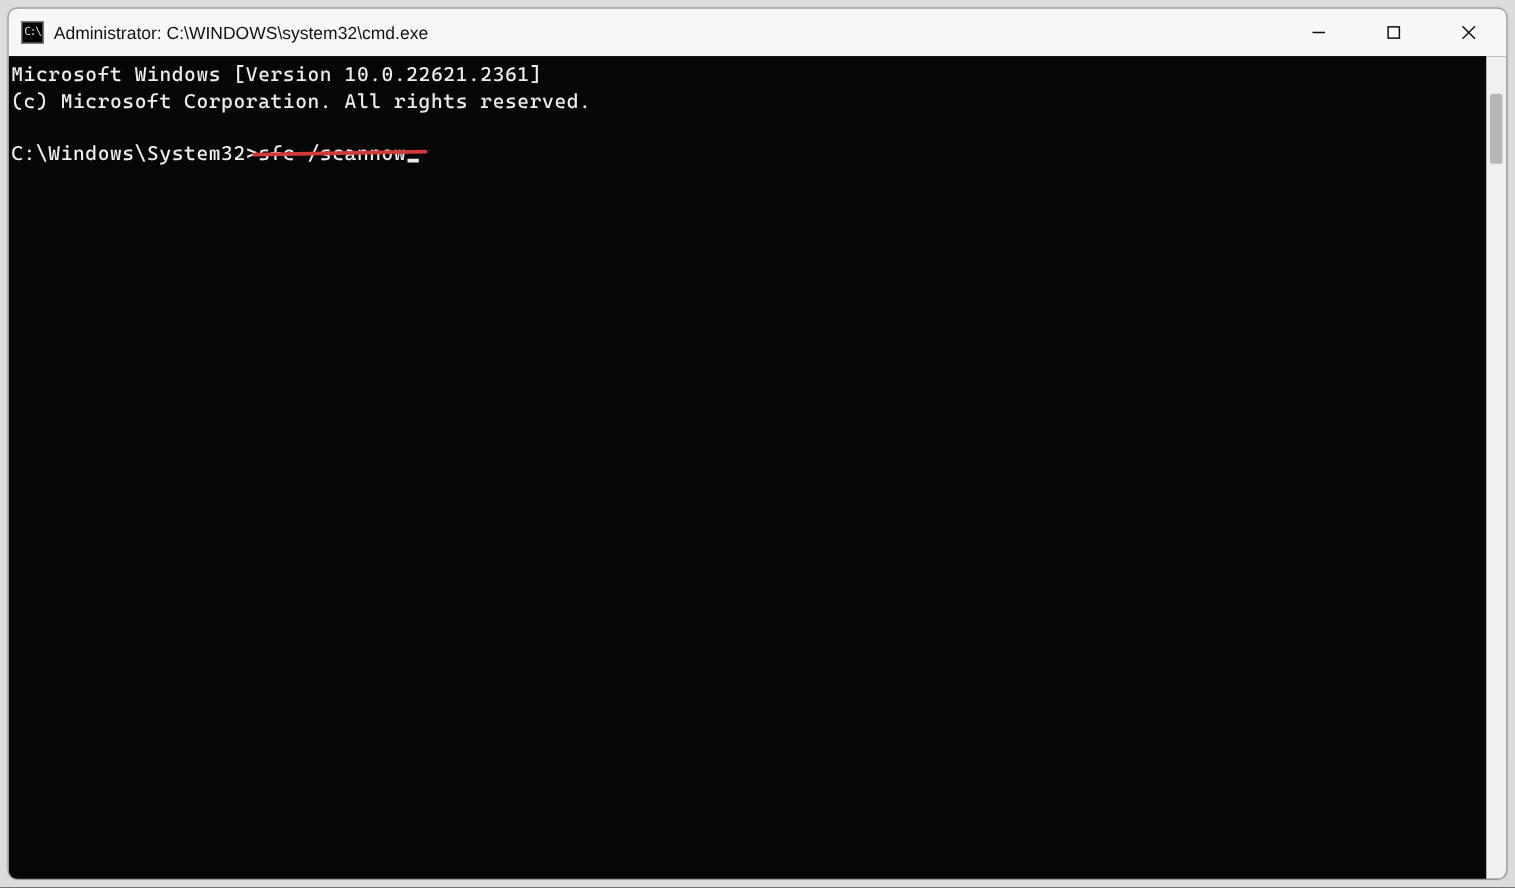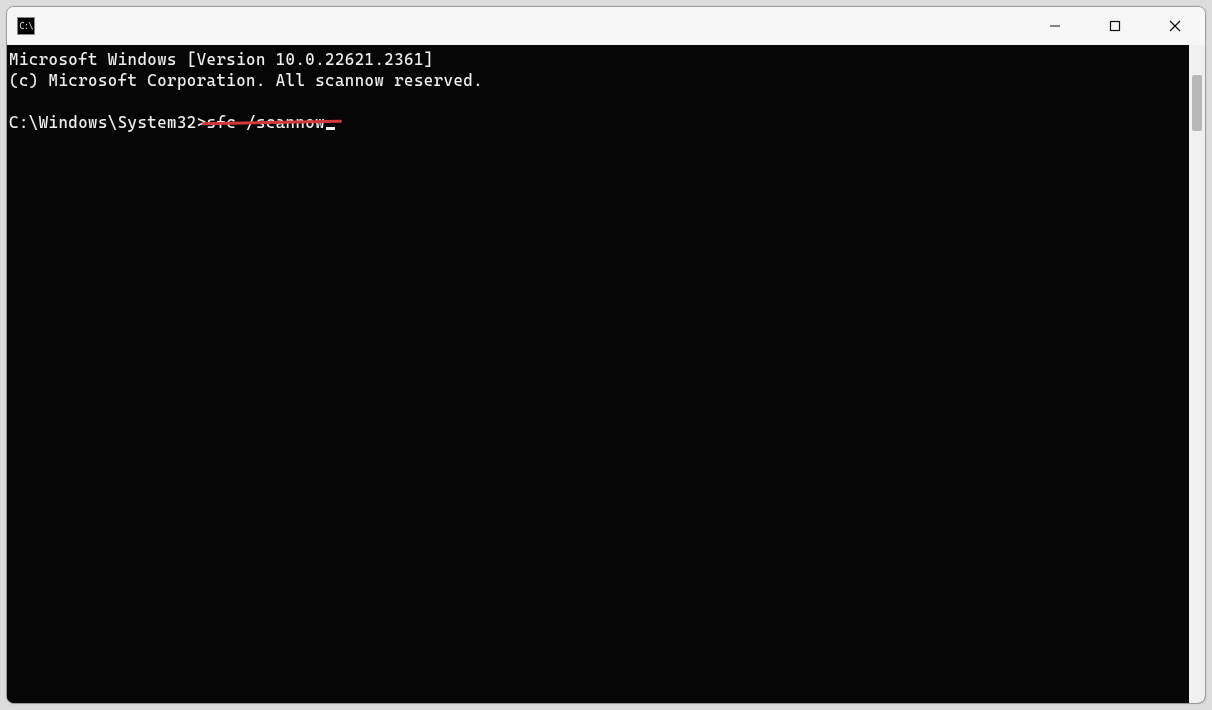--- a/index.html
+++ b/index.html
@@ -114,20 +114,21 @@
   }
 </style>
 </head>
 <body>
 
 <div class="window">
   <div class="titlebar">
     <div class="app-icon">
       <span>C:\</span>
     </div>
+    <div class="title-text">Administrator: C:\WINDOWS\system32\cmd.exe</div>
     <div class="spacer"></div>
     <div class="win-controls">
       <div class="win-btn">
         <svg width="12" height="12">
             <line x1="1" y1="6" x2="11" y2="6"></line>
           </svg>
       </div>
       <div class="win-btn">
         <svg width="12" height="12">
             <rect x="1.5" y="1.5" width="9" height="9"></rect>
@@ -137,21 +138,21 @@
         <svg width="12" height="12">
             <line x1="1" y1="1" x2="11" y2="11"></line>
             <line x1="11" y1="1" x2="1" y2="11"></line>
           </svg>
       </div>
     </div>
   </div>
 
   <div class="terminal-wrap">
     <div class="terminal"><span>Microsoft Windows [Version 10.0.22621.2361]</span>
-<span>(c) Microsoft Corporation. All scannow reserved.</span>
+<span>(c) Microsoft Corporation. All rights reserved.</span>
 <span></span>
 <span class="prompt-row"><span>C:\Windows\System32&gt;</span><span>sfc /scannow</span><span class="cursor"></span></span>
       <div class="underline"></div>
     </div>
     <div class="scroll-track">
       <div class="scroll-thumb"></div>
     </div>
   </div>
 </div>
 

